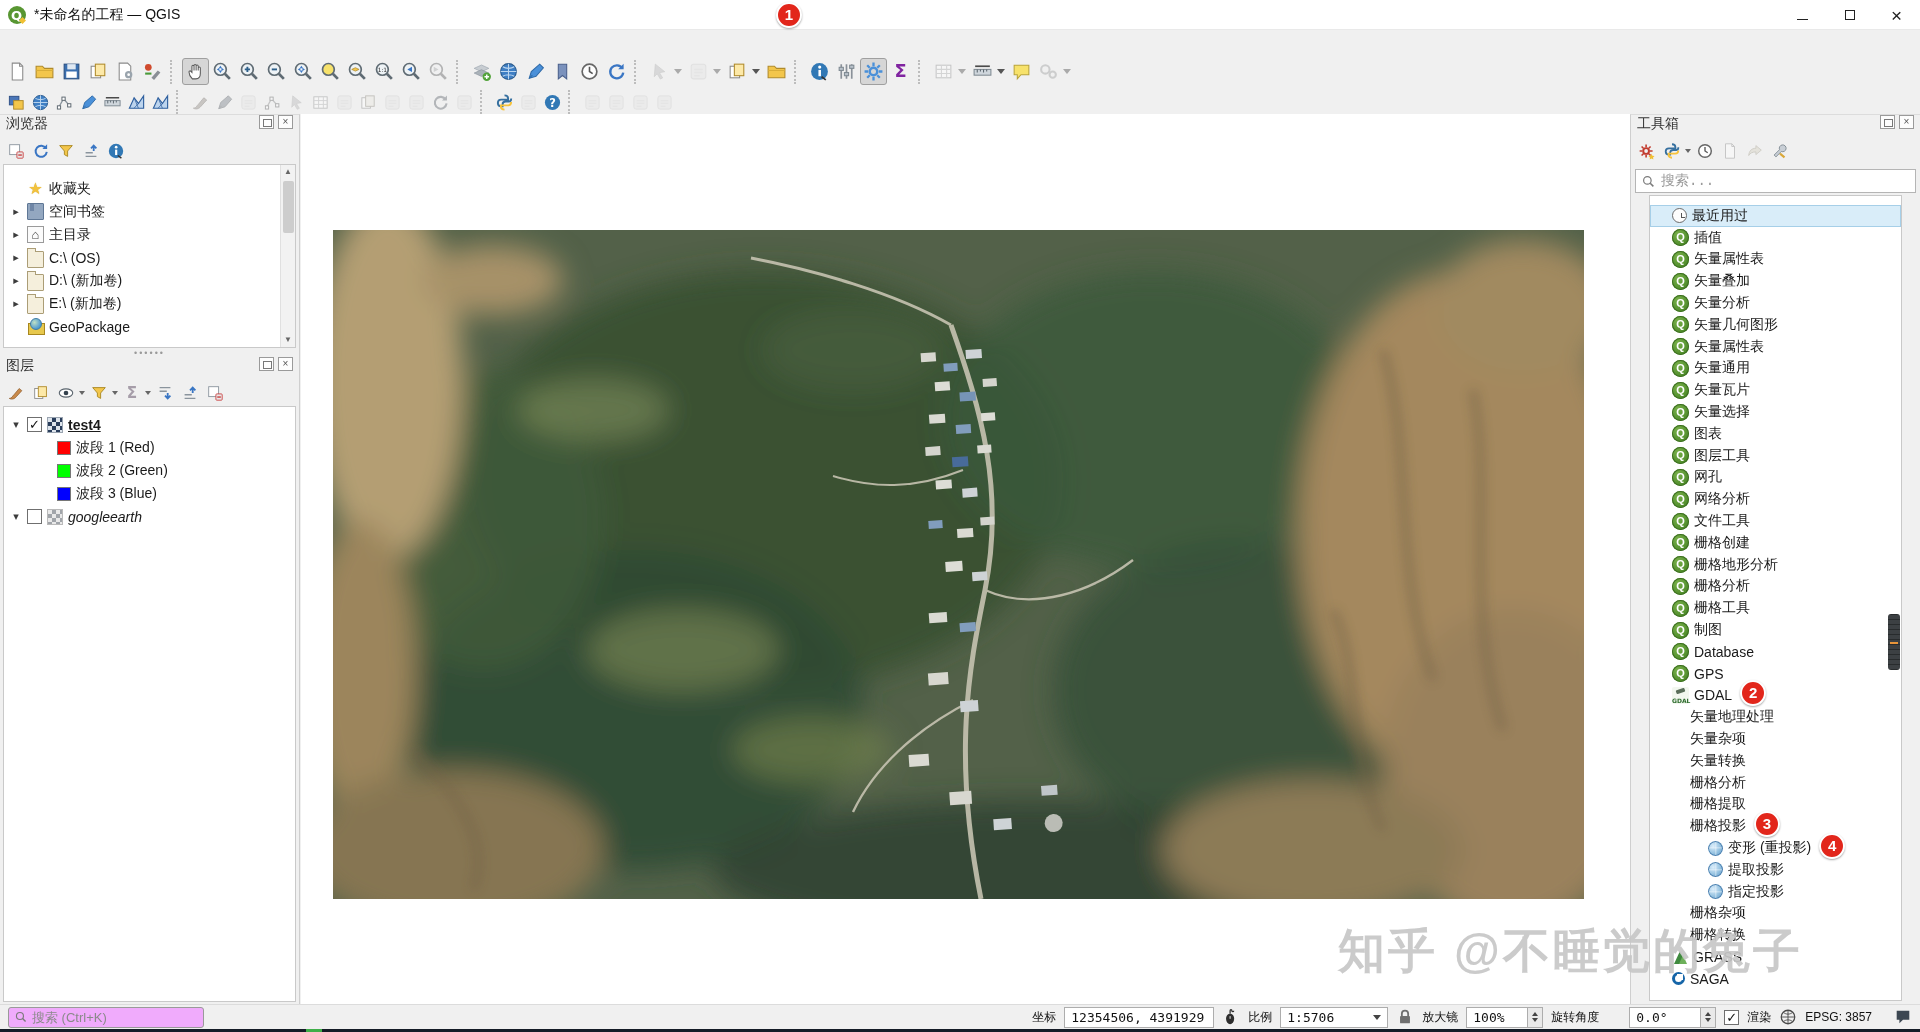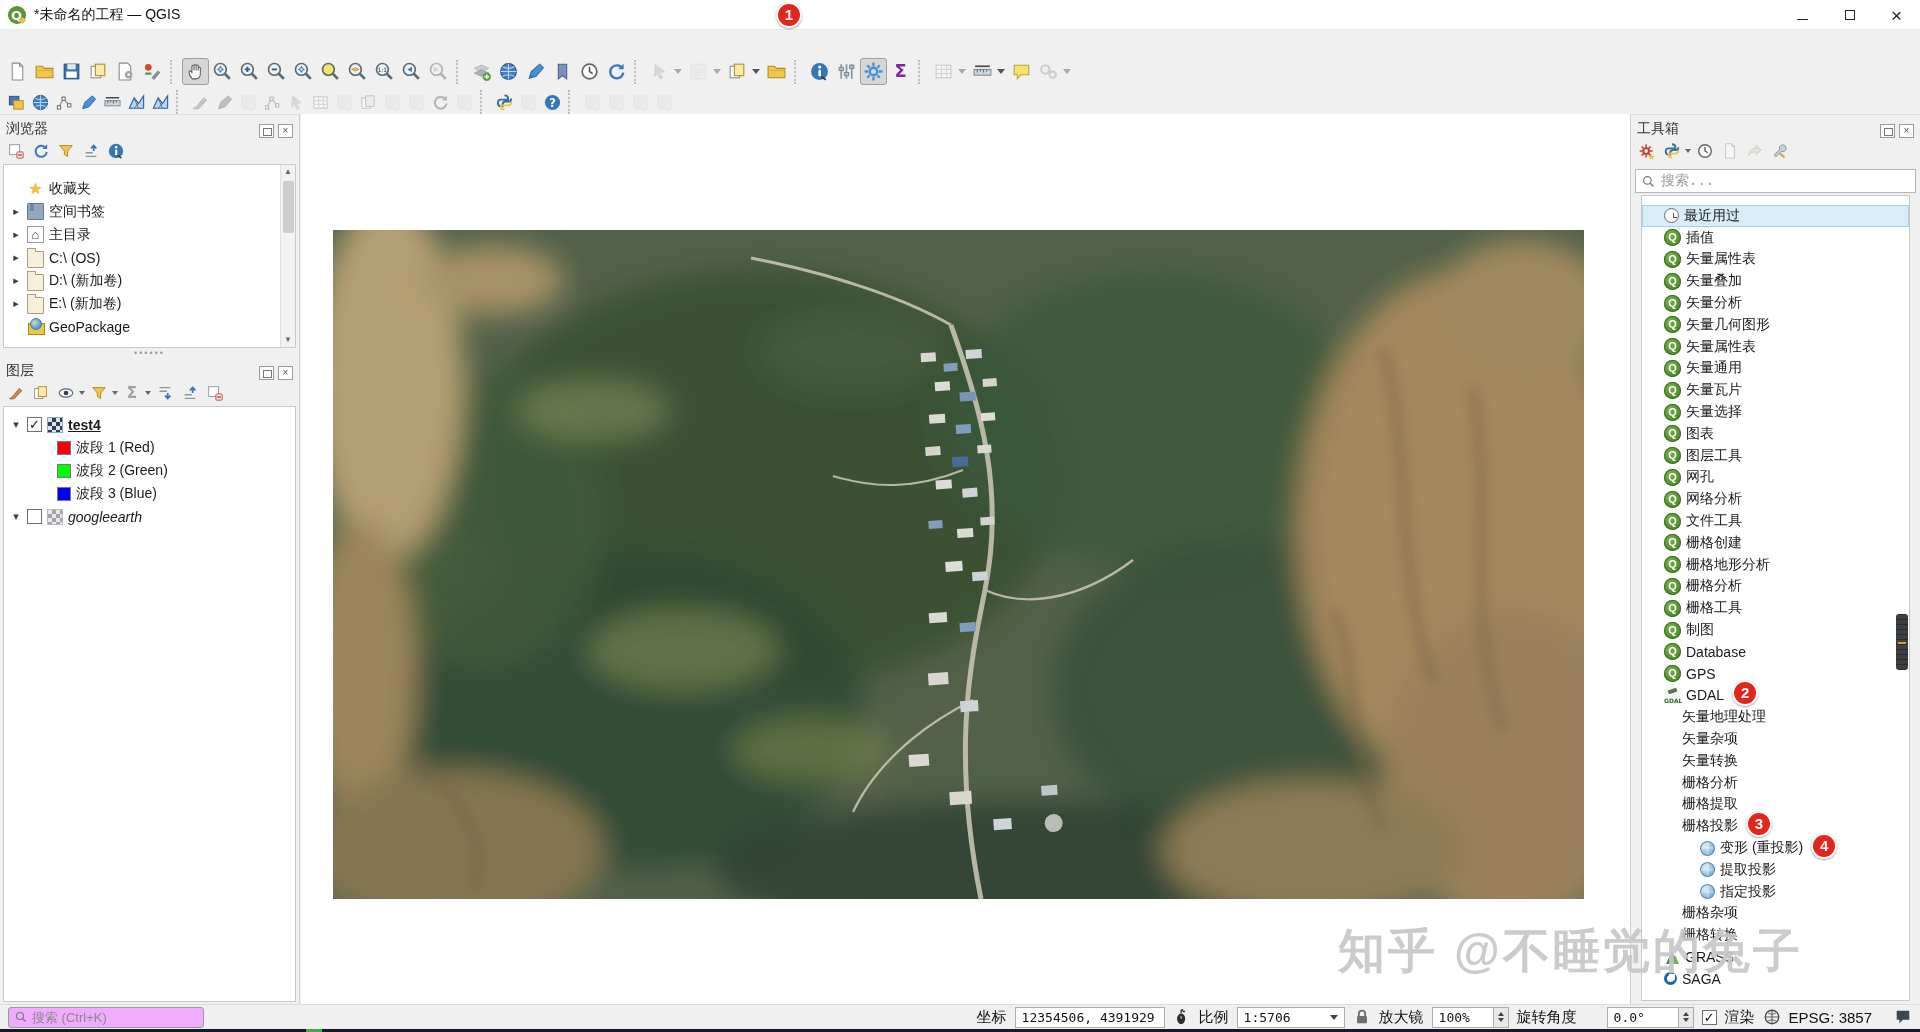--- a/index.html
+++ b/index.html
@@ -42,21 +42,21 @@
   .dd.dis { opacity:.45; }
   .tsep { width:8px; height:24px; margin:0 4px; border-left:2px dotted #bdbdbd; flex:none;}
 
   
   .dock-left { position:absolute; left:0; top:114px; width:300px; height:890px; background:#f0f0f0; border-right:1px solid #cfcfcf; border-top:1px solid #dcdcdc;}
   .dock-right { position:absolute; left:1630px; top:114px; width:290px; height:890px; background:#f0f0f0; border-left:1px solid #cfcfcf; border-top:1px solid #dcdcdc;}
   .canvas { position:absolute; left:301px; top:114px; width:1329px; height:890px; background:#ffffff; }
   .map { position:absolute; left:32px; top:116px; width:1251px; height:669px; overflow:hidden; }
   .map svg { display:block; }
 
-  .phead { height:23px; display:flex; align-items:flex-end; padding:0 6px; }
+  .phead { height:23px; display:flex; align-items:flex-start; padding:0 6px; }
   .ptitle { font-size:14px; color:#333; flex:1; }
   .pbtns { display:flex; gap:4px; }
   .pbtn { width:15px; height:14px; border:1px solid #9a9a9a; background:#fdfdfd; position:relative; font-size:10px; line-height:12px; text-align:center; color:#555;}
   .pbtn.float::before { content:""; position:absolute; left:3px; top:3px; width:7px; height:6px; border:1px solid #777; }
   .ptools { height:26px; display:flex; align-items:center; padding:0 5px; gap:3px; }
   .pti { width:22px; height:22px; display:flex; align-items:center; justify-content:center; }
   .pti svg { width:18px; height:18px; }
   .pti.dis { opacity:.45; filter:grayscale(.8); }
   .ddm { width:0; height:0; border-left:3.5px solid transparent; border-right:3.5px solid transparent; border-top:4.5px solid #666; margin-left:-1px;}
 
@@ -90,21 +90,21 @@
   .th-raster { background:repeating-conic-gradient(#2a3e5c 0 25%, #dde4ec 0 50%); background-size:8px 8px; border:1px solid #9aa4b0;}
   .th-raster-gray { background:repeating-conic-gradient(#8a8f96 0 25%, #e4e4e4 0 50%); background-size:8px 8px; border:1px solid #aaa; opacity:.8;}
   .swatch { width:14px; height:14px; border:1px solid #777; flex:none; }
   .lrow.sel .lbl { font-weight:bold; text-decoration:underline; }
   .lrow.italic .lbl { font-style:italic; }
 
   
   .tbx-search { margin:5px 4px 2px 4px; height:24px; background:#fff; border:1px solid #b5b5b5; display:flex; align-items:center; padding:0 5px; gap:5px;}
   .tbx-search input { border:none; outline:none; flex:1; font-size:14px; color:#333; background:transparent; font-family:Liberation Mono, monospace;}
   .tbx-search input::placeholder { color:#9a9a9a; }
-  .toolbox-tree { margin:0 10px; height:806px; padding-top:9px; }
+  .toolbox-tree { margin:0 18px; height:806px; padding-top:9px; }
   .xrow { display:flex; align-items:center; height:21.8px; gap:5px; font-size:14px; color:#1a1a1a;
           padding-left:calc(5px + var(--d,0) * 18px); position:relative; }
   .xrow.sel { background:#d9edf9; box-shadow:inset 0 0 0 1px #a6cfe8; }
   .ticon { width:17px; height:17px; flex:none; position:relative; display:flex; align-items:center; justify-content:center;}
   .i-qgis { border-radius:50%; background:radial-gradient(circle at 35% 30%, #79b04a, #4c8a28 75%); box-shadow:inset 0 0 0 1px #3c6e20;}
   .i-qgis::before { content:"Q"; color:#fff; font:bold 11px/11px "Liberation Sans",sans-serif; }
   .i-clockg { border:1.6px solid #6a6a6a; border-radius:50%; width:15px; height:15px; background:#fdfdfd;}
   .i-clockg::before { content:""; position:absolute; left:7.5px; top:3.5px; width:1.6px; height:5px; background:#555; }
   .i-clockg::after  { content:""; position:absolute; left:7.5px; top:7.5px; width:4px; height:1.6px; background:#555; }
   .i-gdal { background:#f2f7ef; border-radius:2px; width:17px; height:17px; }
@@ -133,21 +133,21 @@
     background-size:100% 5px, 8px 2px; background-position:0 0, 2px 28px; background-repeat:repeat-y, no-repeat;}
 
   .hsplit { height:9px; display:flex; align-items:center; justify-content:center; color:#9a9a9a; font-size:9px; letter-spacing:2px; }
 
   
   .statusbar { position:absolute; left:0; top:1004px; width:1920px; height:25px; background:#f0f0f0; display:flex; align-items:center; padding:0 8px; gap:8px; border-top:1px solid #dcdcdc;}
   .sb-search { width:196px; height:21px; border:1px solid #9a9a9a; border-radius:3px; background:#f0abfc; display:flex; align-items:center; padding:0 5px; gap:4px;}
   .sb-search input { border:none; outline:none; background:transparent; font-size:13px; color:#555; width:150px; font-family:inherit;}
   .sb-search input::placeholder { color:#8a8a8a; }
   .sb-spacer { flex:1; }
-  .sb-label { font-size:15px; color:#111; white-space:nowrap; }
+  .sb-label { font-size:12px; color:#111; white-space:nowrap; }
   .sbox { background:#fff; border:1px solid #adadad; height:21px; display:flex; align-items:center; padding:0 6px;
           font-family:"DejaVu Sans Mono",monospace; font-size:13px; color:#111; white-space:nowrap;}
   .spin { width:15px; height:21px; border:1px solid #adadad; border-left:none; background:#e9e9e9; display:flex; flex-direction:column; align-items:center; justify-content:center; gap:2px;}
   .spin i { width:0; height:0; border-left:3.5px solid transparent; border-right:3.5px solid transparent; }
   .spin .u { border-bottom:4px solid #444; } .spin .d { border-top:4px solid #444; }
   .combo-caret { margin-left:auto; width:0; height:0; border-left:4.5px solid transparent; border-right:4.5px solid transparent; border-top:5.5px solid #444; }
   .sb-check { width:15px; height:15px; border:1px solid #6f6f6f; background:#fff; }
   .sb-check.on::before { content:"\2713"; display:block; font-weight:bold; font-size:13px; line-height:13px; text-align:center; color:#111;}
   .sb-ico svg { width:18px; height:18px; display:block; }
 

